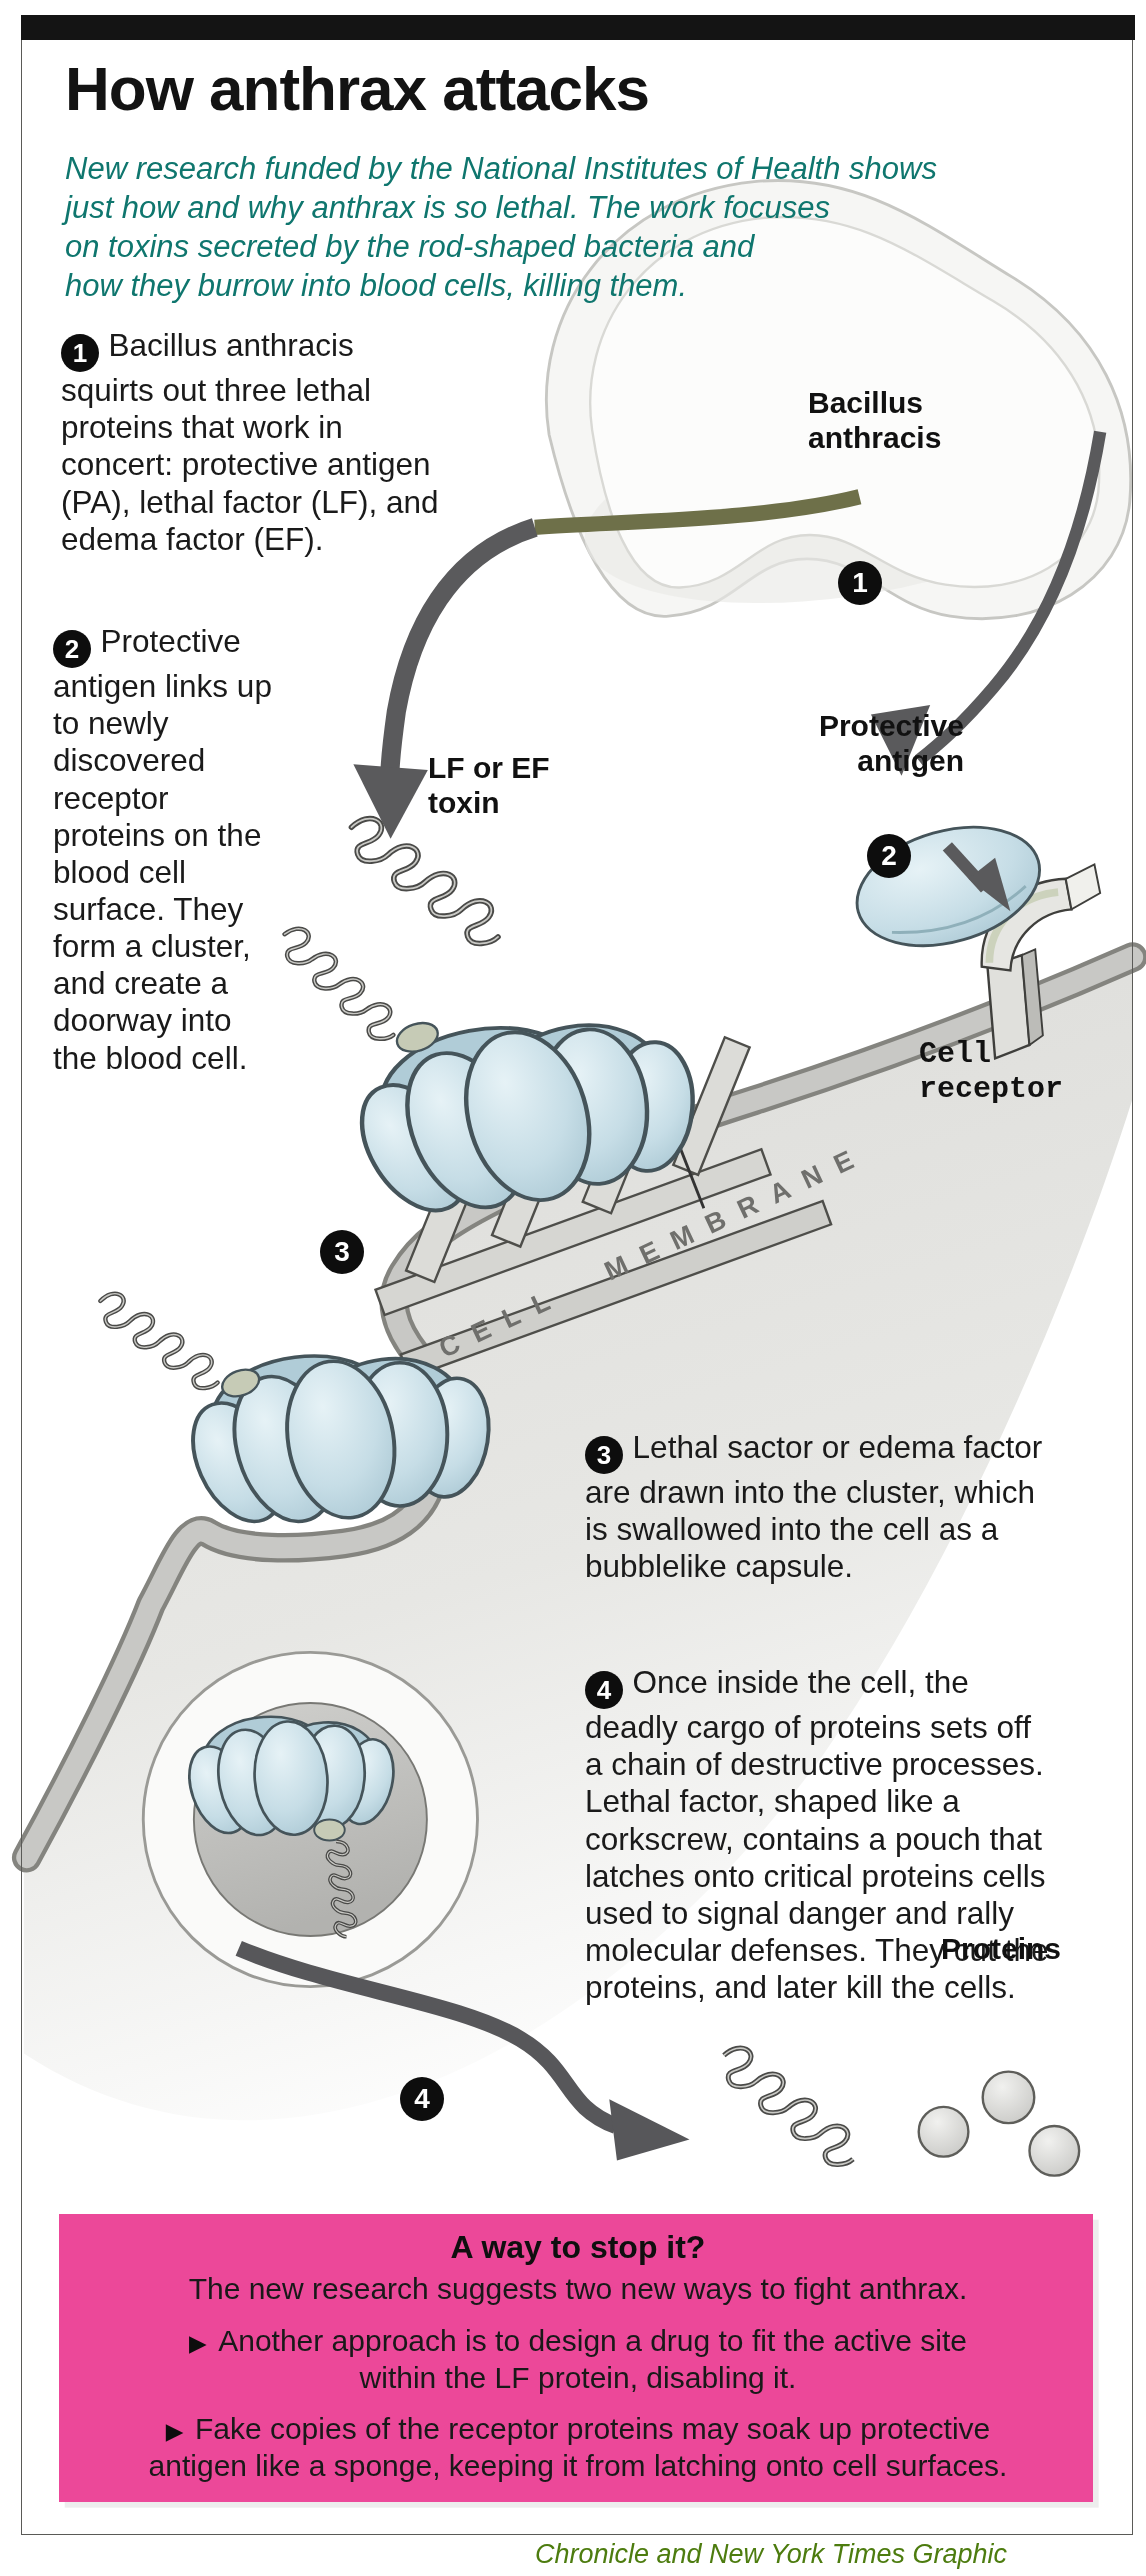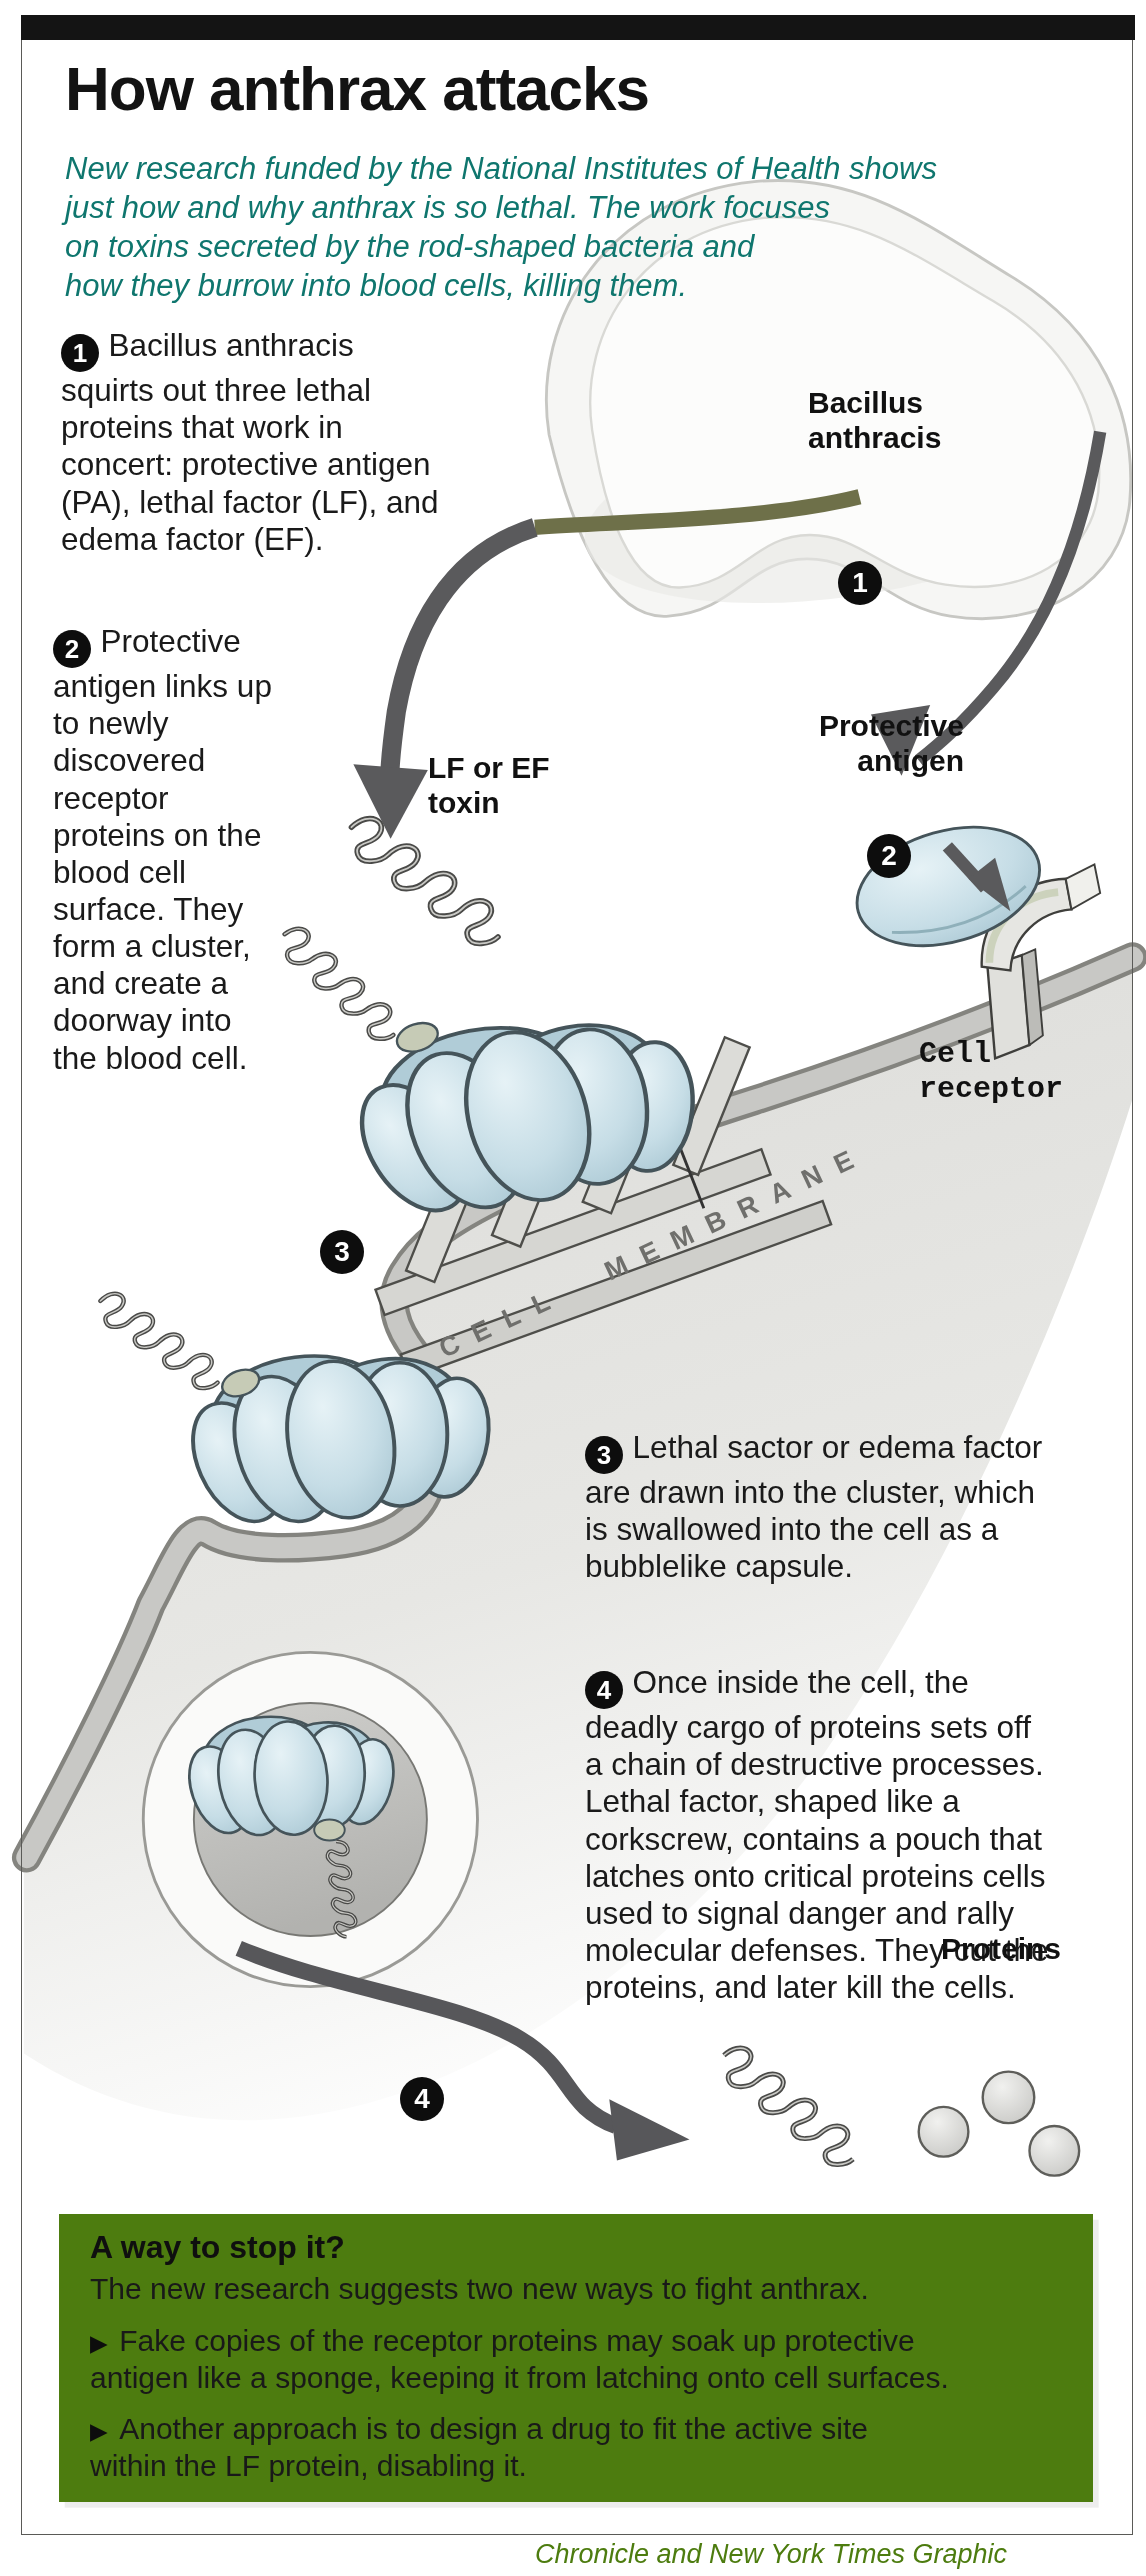--- a/index.html
+++ b/index.html
@@ -30,22 +30,22 @@
     position:absolute;width:44px;height:44px;border-radius:50%;background:#0d0d0d;
     color:#fff;font-weight:bold;font-size:28px;display:flex;align-items:center;justify-content:center;
   }
   .dlabel{position:absolute;font-size:30px;font-weight:bold;line-height:1.16;color:#111;}
   #lbl-protective{width:229px;text-align:right;}
   #lbl-membrane{
     left:441px;top:1335px;font-size:27px;font-weight:bold;color:#6f6f6c;
     letter-spacing:16px;word-spacing:25px;transform:rotate(-25deg);transform-origin:0 50%;
   }
   #stopbox{
-    left:59px;top:2214px;width:1034px;height:288px;background:#4d7c0f;
-    box-shadow:5.7px 5.7px 0 rgba(0,0,0,0.07);box-sizing:border-box;padding:15.3px 27px 0 31px;
+    left:59px;top:2214px;width:1034px;height:288px;background:#ec4899;
+    box-shadow:5.7px 5.7px 0 rgba(0,0,0,0.07);box-sizing:border-box;padding:15.3px 27px 0 31px;text-align:center;
   }
   #stopbox h2{margin:0 0 5.7px 0;font-size:32px;color:#0f0f0f;}
   #stopbox .sintro{font-size:30px;margin:0 0 17px 0;}
   #stopbox .bullet{font-size:30px;line-height:1.22;margin:0 0 15.3px 0;}
   .tri{font-size:23px;margin-right:11.5px;color:#0d0d0d;}
   #credit{
     left:535px;top:2539px;width:602px;text-align:left;
     font-family:Liberation Sans, sans-serif;font-style:italic;font-size:27px;color:#4d7c0f;
   }
   svg{position:absolute;left:0;top:0;}
@@ -277,20 +277,20 @@
 <div class="dlabel" style="left:941px;top:1932px;">Proteins</div>
 
 <div class="marker" style="left:838px;top:561px;">1</div>
 <div class="marker" style="left:867px;top:834px;">2</div>
 <div class="marker" style="left:320px;top:1230px;">3</div>
 <div class="marker" style="left:400px;top:2077px;">4</div>
 
 <div id="stopbox" class="abs">
   <h2>A way to stop it?</h2>
   <p class="sintro">The new research suggests two new ways to fight anthrax.</p>
+  <p class="bullet"><span class="tri">▶</span><span class="pre">Another approach is to design a drug to fit the active site
+within the LF protein, disabling it.</span></p>
   <p class="bullet"><span class="tri">▶</span><span class="pre">Fake copies of the receptor proteins may soak up protective
 antigen like a sponge, keeping it from latching onto cell surfaces.</span></p>
-  <p class="bullet"><span class="tri">▶</span><span class="pre">Another approach is to design a drug to fit the active site
-within the LF protein, disabling it.</span></p>
 </div>
 
 <div id="credit" class="abs">Chronicle and New York Times Graphic</div>
 
 
 </body></html>

